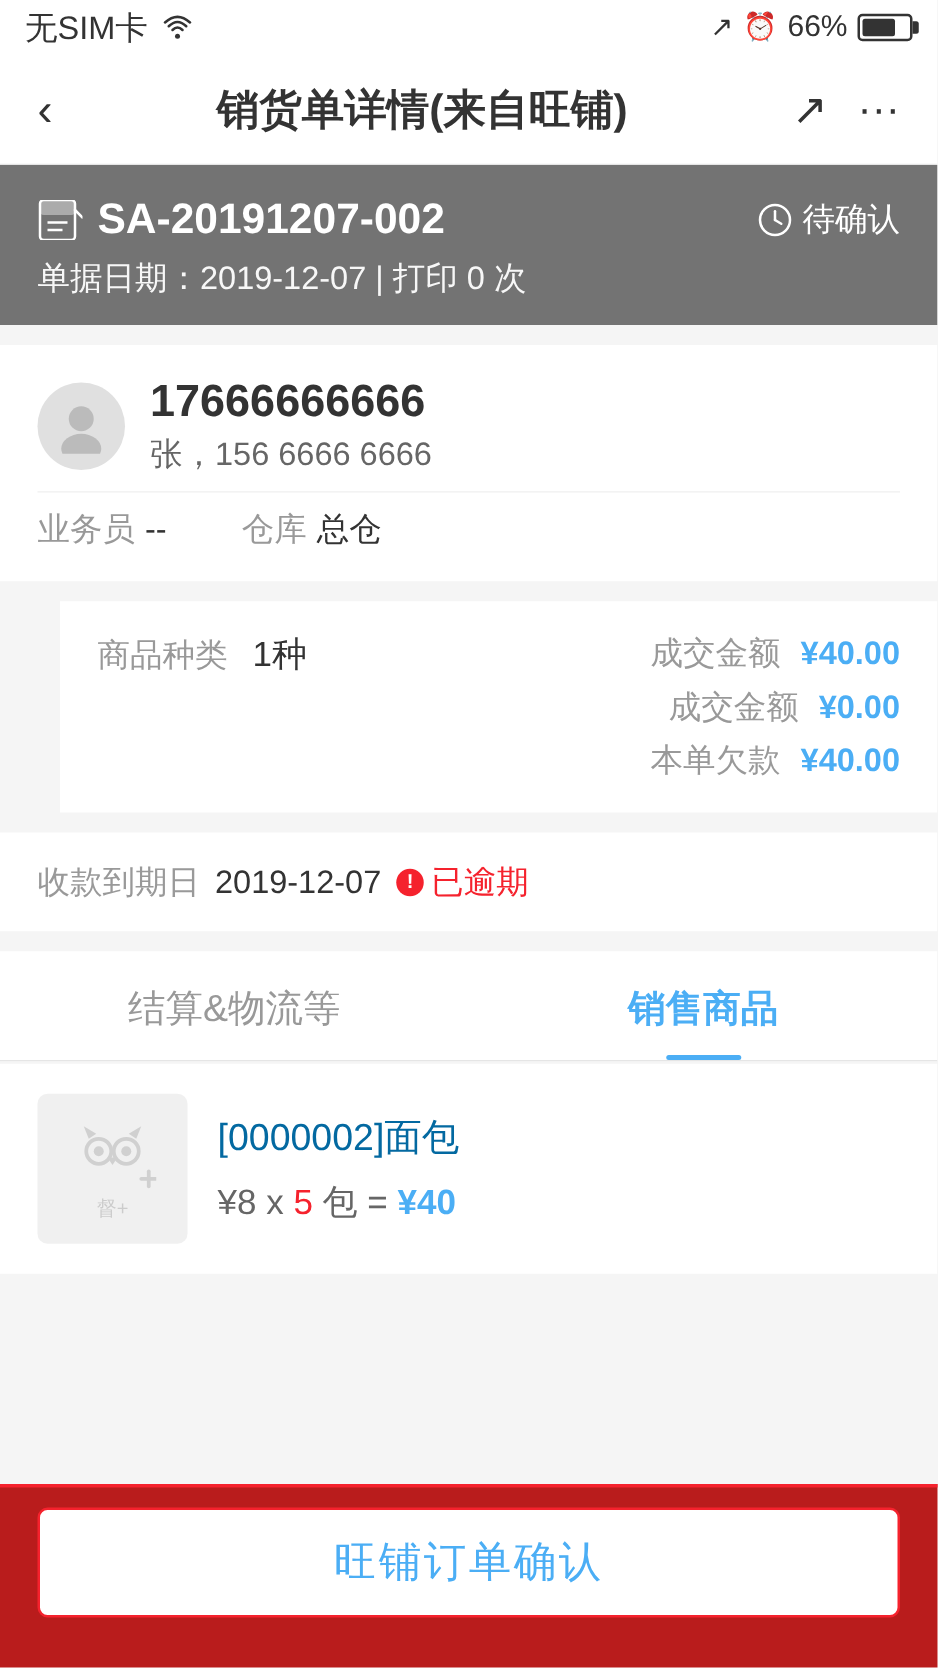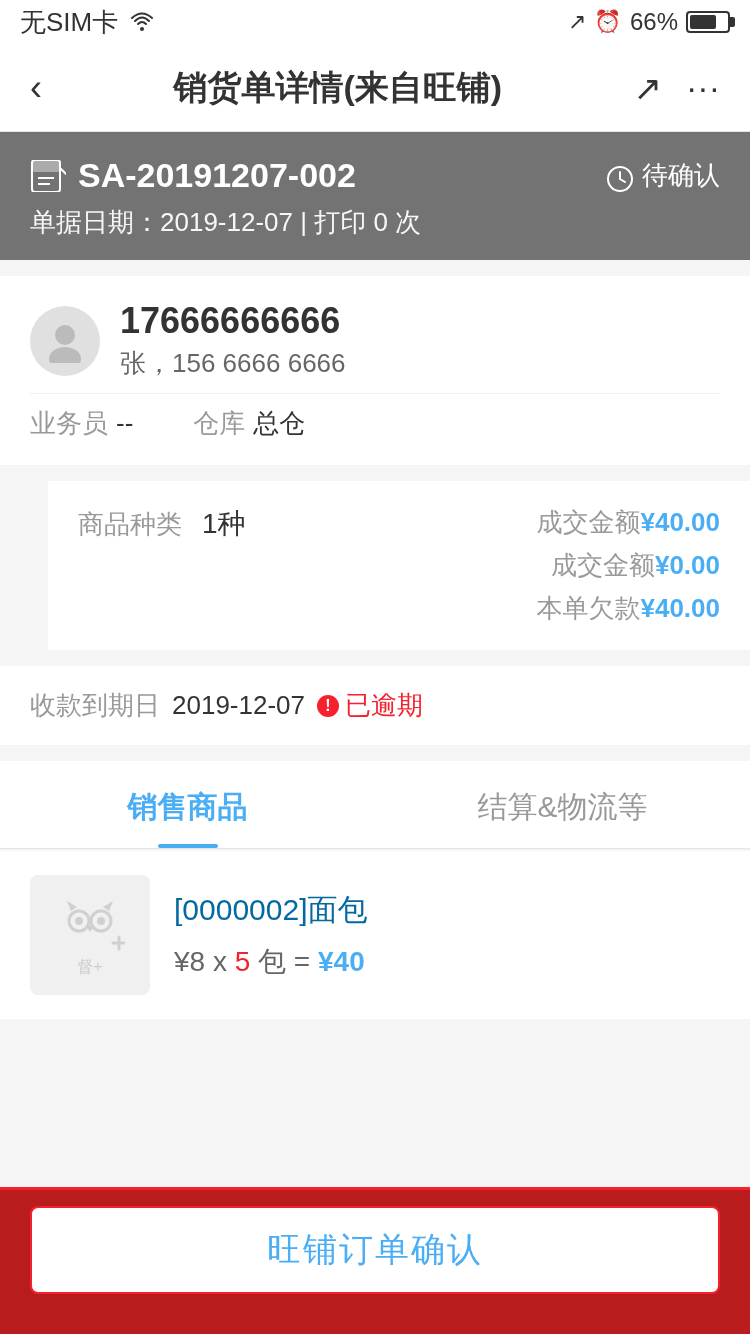--- a/index.html
+++ b/index.html
@@ -115,21 +115,21 @@
     .order-id {
       display: flex;
       align-items: center;
       gap: 12px;
       font-size: 34px;
       font-weight: 700;
       color: #fff;
     }
     .order-status {
       display: flex;
-      align-items: flex-end;
+      align-items: center;
       gap: 8px;
       font-size: 26px;
       color: #fff;
     }
     .order-date {
       font-size: 26px;
       color: #fff;
       opacity: 0.95;
     }
 
@@ -215,20 +215,21 @@
       flex: 1;
       display: flex;
       flex-direction: column;
       align-items: flex-end;
       gap: 8px;
     }
     .summary-row {
       display: flex;
       align-items: center;
       justify-content: flex-start;
+      gap: 16px;
       font-size: 26px;
     }
     .summary-row-label {
       color: #999;
     }
     .amount-positive {
       color: #4baef5;
       font-weight: 600;
     }
     .amount-zero {
@@ -498,26 +499,26 @@
 <div class="due-card">
   <span class="due-label">收款到期日</span>
   <span class="due-date">2019-12-07</span>
   <div class="overdue-badge">
     <div class="overdue-dot">!</div>
     <span>已逾期</span>
   </div>
 </div>
 
 <div class="tabs-container">
+  <div class="tab-item inactive">
+    <span>结算&amp;物流等</span>
+  </div>
   <div class="tab-item active">
     <span>销售商品</span>
     <div class="tab-underline"></div>
-  </div>
-  <div class="tab-item inactive">
-    <span>结算&amp;物流等</span>
   </div>
 </div>
 
 <div class="product-list">
   <div class="product-item">
     <div class="product-image">
       <div class="product-image-placeholder">
         <svg width="70" height="60" viewBox="0 0 70 60" opacity="0.3">
 
           <circle cx="24" cy="28" r="10" fill="none" stroke="#888" stroke-width="3"></circle>

